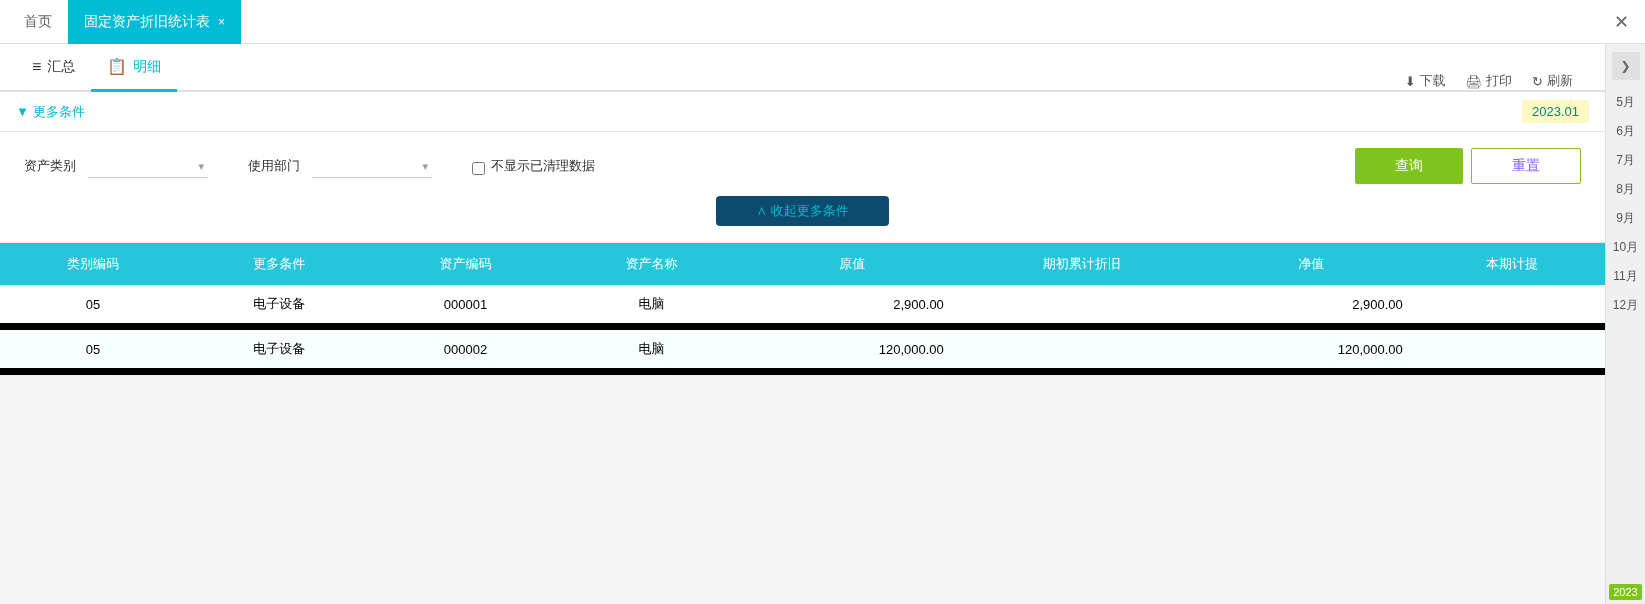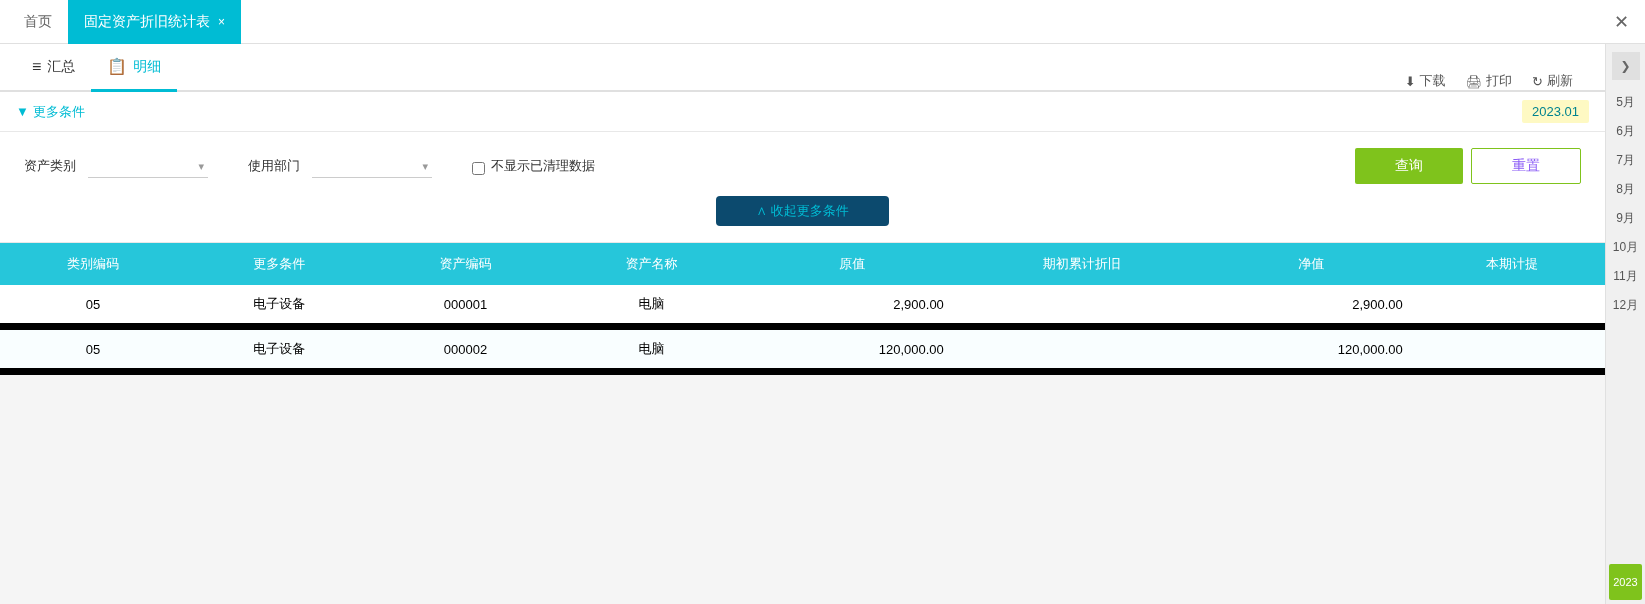--- a/index.html
+++ b/index.html
@@ -168,21 +168,21 @@
       width: 28px; height: 28px; background: #e0e0e0;
       display: flex; align-items: center; justify-content: center;
       cursor: pointer; margin-bottom: 8px; color: #666; font-size: 12px;
     }
     .month-item {
       font-size: 12px; color: #555; cursor: pointer;
       padding: 6px 0; width: 100%; text-align: center;
     }
     .year-badge {
       background: #7fc31c; color: #fff;
-      font-size: 11px; padding: 12px 4px;
+      font-size: 11px; padding: 2px 4px;
       margin-top: auto; margin-bottom: 4px;
       border-radius: 2px;
     }
   </style>
 </head>
 <body>
 
 <div class="top-nav">
   <span class="nav-home">首页</span>
   <div class="nav-tab">

